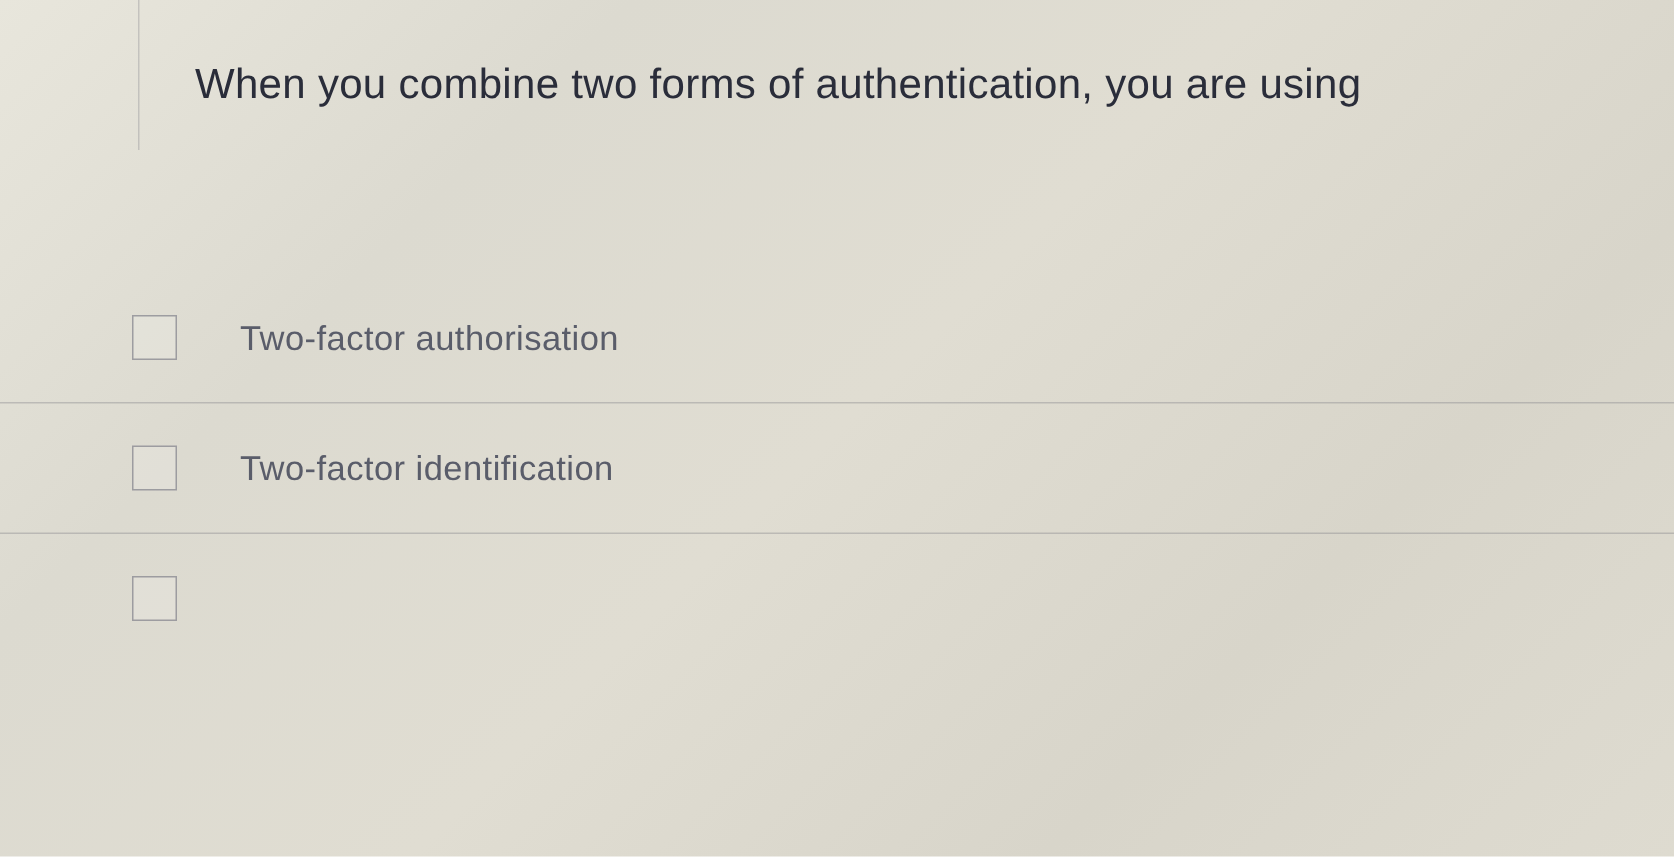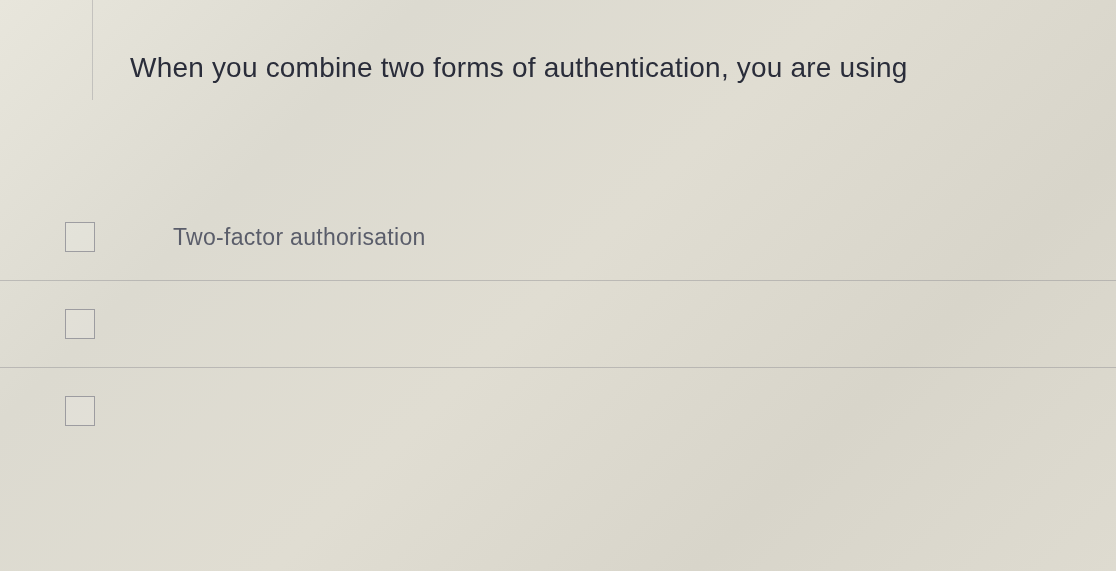--- a/index.html
+++ b/index.html
@@ -12,38 +12,36 @@
       width: 1116px;
       height: 571px;
       background: linear-gradient(135deg, #e8e6dc 0%, #dcdad0 25%, #e0ddd2 50%, #d8d5ca 75%, #dedbd0 100%);
       font-family: -apple-system, BlinkMacSystemFont, "Segoe UI", Helvetica, Arial, sans-serif;
       overflow: hidden;
       position: relative;
     }
     
     .container {
       padding: 40px 0 0 0;
-      margin-top: 12px;
     }
     
     .question {
       font-size: 28px;
       font-weight: 500;
       color: #2a2d3a;
       padding: 0 0 0 130px;
       margin-bottom: 110px;
       letter-spacing: 0.2px;
     }
     
     .option-row {
       display: flex;
       align-items: center;
-      padding: 28px 0 28px 65px;
+      padding: 28px 0 28px 88px;
       border-bottom: 1px solid rgba(120, 120, 130, 0.35);
-      gap: 36px;
     }
     
     .option-row:last-child {
       border-bottom: none;
     }
     
     .checkbox {
       width: 30px;
       height: 30px;
       border: 1.5px solid rgba(100, 100, 115, 0.55);
@@ -77,19 +75,20 @@
 
   <div class="question">When you combine two forms of authentication, you are using</div>
 
   <div class="option-row">
     <div class="checkbox"></div>
     <div class="option-label">Two-factor authorisation</div>
   </div>
 
   <div class="option-row">
     <div class="checkbox"></div>
+    <div class="option-label">Two-factor identification</div>
   </div>
 
   <div class="option-row">
     <div class="checkbox"></div>
   </div>
 
 </div>
 
 </body></html>

